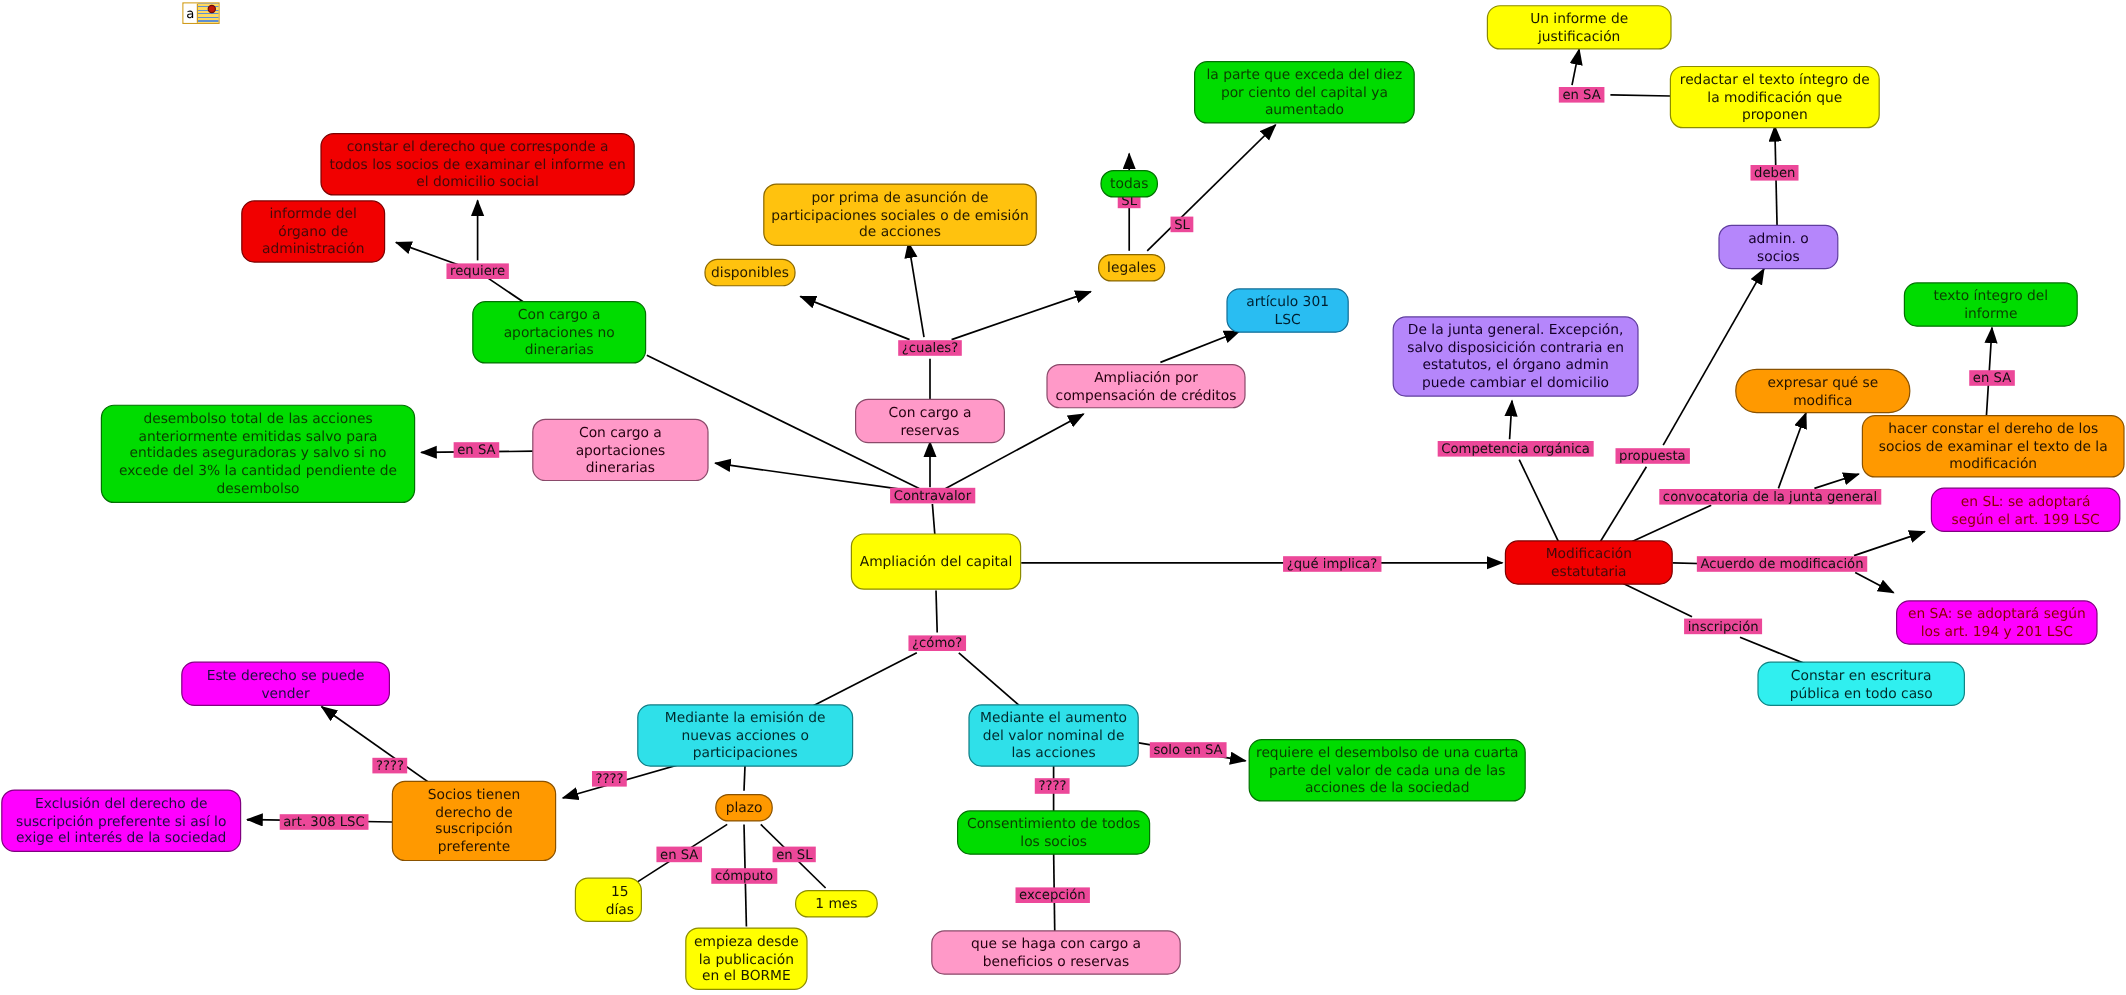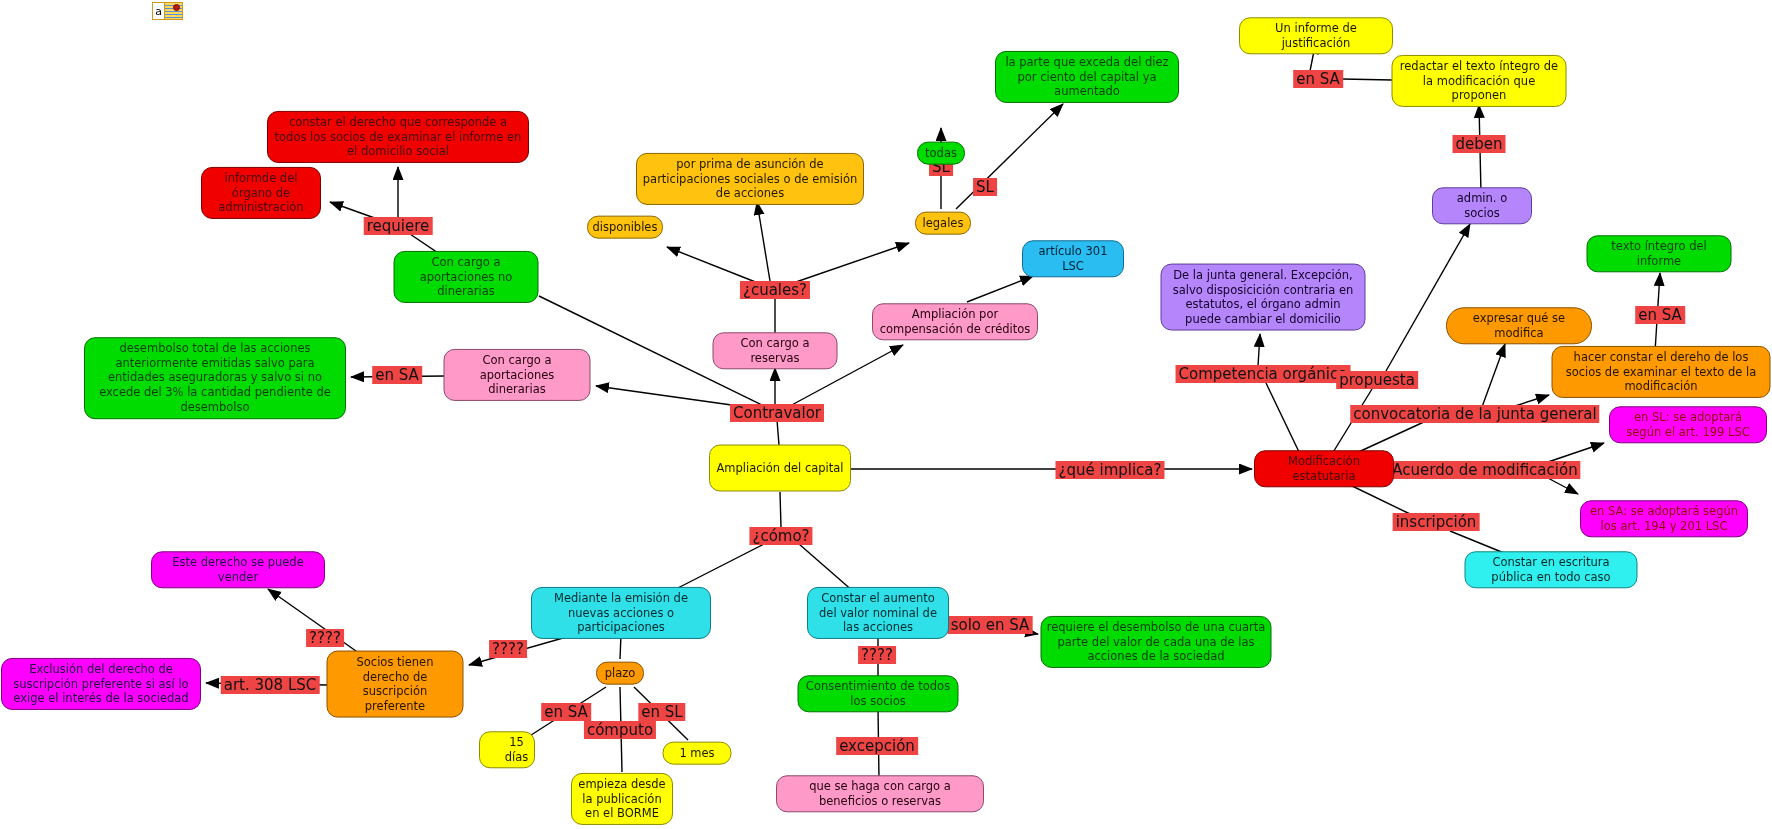--- a/index.html
+++ b/index.html
@@ -8,21 +8,21 @@
   svg.edges{position:absolute;left:0;top:0;z-index:1;}
   .node{
     position:absolute;z-index:3;transform:translate(-50%,-50%);
     border-radius:11px;border:1.4px solid #333;
     padding:3px 5px;font-size:11.5px;line-height:1.28;text-align:center;
     box-sizing:border-box;display:flex;align-items:center;justify-content:center;
     cursor:default;
   }
   .lbl{
     position:absolute;z-index:2;transform:translate(-50%,-50%);
-    background:#ef4444;padding:0 3px;font-size:15px;color:#111;
+    background:#ec4899;padding:0 3px;font-size:11px;color:#111;
     white-space:nowrap;
   }
   
   #annot{
     position:absolute;left:152px;top:2px;width:31px;height:18px;z-index:4;
     display:flex;align-items:stretch;border:1px solid #cf9a1e;background:#fdf3c0;
     box-sizing:border-box;cursor:pointer;
   }
   #annot .a{
     flex:0 0 11px;display:flex;align-items:center;justify-content:center;
@@ -132,36 +132,36 @@
     <div class="node" style="left: 517px; top: 375px; width: 147px; background: rgb(255, 153, 200); color: rgb(35, 0, 15); border-color: rgb(138, 74, 106);">Con cargo a aportaciones dinerarias</div>
     <div class="node" style="left: 625px; top: 227px; width: 76px; background: rgb(255, 194, 14); color: rgb(35, 25, 0); border-color: rgb(138, 103, 0);">disponibles</div>
     <div class="node" style="left: 750px; top: 179px; width: 228px; background: rgb(255, 194, 14); color: rgb(35, 25, 0); border-color: rgb(138, 103, 0);">por prima de asunción de participaciones sociales o de emisión de acciones</div>
     <div class="node" style="left: 775px; top: 351px; width: 125px; background: rgb(255, 153, 200); color: rgb(35, 0, 15); border-color: rgb(138, 74, 106);">Con cargo a reservas</div>
     <div class="node" style="left: 780px; top: 468px; width: 142px; height: 47px; background: rgb(255, 255, 0); color: rgb(26, 26, 0); border-color: rgb(140, 140, 0);">Ampliación del capital</div>
     <div class="node" style="left: 955px; top: 322px; width: 166px; background: rgb(255, 153, 200); color: rgb(35, 0, 15); border-color: rgb(138, 74, 106);">Ampliación por compensación de créditos</div>
     <div class="node" style="left: 941px; top: 112px; width: 48px; background: rgb(0, 220, 0); color: rgb(11, 60, 0); border-color: rgb(2, 112, 2); margin-top: 41px;">todas</div>
     <div class="node" style="left: 943px; top: 223px; width: 56px; background: rgb(255, 194, 14); color: rgb(35, 25, 0); border-color: rgb(138, 103, 0);">legales</div>
     <div class="node" style="left: 1087px; top: 77px; width: 184px; background: rgb(0, 220, 0); color: rgb(11, 60, 0); border-color: rgb(2, 112, 2);">la parte que exceda del diez por ciento del capital ya aumentado</div>
     <div class="node" style="left: 1073px; top: 259px; width: 102px; background: rgb(41, 189, 242); color: rgb(0, 32, 48); border-color: rgb(17, 109, 150);">artículo 301 LSC</div>
-    <div class="node" style="left: 1316px; top: 23px; width: 154px; background: rgb(255, 255, 0); color: rgb(26, 26, 0); border-color: rgb(140, 140, 0); margin-top: 13px;">Un informe de justificación</div>
+    <div class="node" style="left: 1316px; top: 23px; width: 154px; background: rgb(255, 255, 0); color: rgb(26, 26, 0); border-color: rgb(140, 140, 0);">Un informe de justificación</div>
     <div class="node" style="left: 1479px; top: 81px; width: 175px; background: rgb(255, 255, 0); color: rgb(26, 26, 0); border-color: rgb(140, 140, 0);">redactar el texto íntegro de la modificación que proponen</div>
     <div class="node" style="left: 1482px; top: 206px; width: 100px; background: rgb(181, 134, 251); color: rgb(20, 0, 40); border-color: rgb(95, 61, 158);">admin. o socios</div>
     <div class="node" style="left: 1263px; top: 297px; width: 205px; background: rgb(181, 134, 251); color: rgb(20, 0, 40); border-color: rgb(95, 61, 158);">De la junta general. Excepción, salvo disposicición contraria en estatutos, el órgano admin puede cambiar el domicilio</div>
     <div class="node" style="left: 1659px; top: 254px; width: 145px; background: rgb(0, 220, 0); color: rgb(11, 60, 0); border-color: rgb(2, 112, 2);">texto íntegro del informe</div>
     <div class="node" style="left: 1519px; top: 326px; width: 146px; background: rgb(255, 153, 0); color: rgb(36, 20, 0); border-color: rgb(138, 82, 0); border-radius: 18px;">expresar qué se modifica</div>
     <div class="node" style="left: 1661px; top: 372px; width: 219px; background: rgb(255, 153, 0); color: rgb(36, 20, 0); border-color: rgb(138, 82, 0);">hacer constar el dereho de los socios de examinar el texto de la modificación</div>
     <div class="node" style="left: 1688px; top: 425px; width: 158px; background: rgb(255, 0, 255); color: rgb(139, 0, 0); border-color: rgb(128, 0, 128);">en SL: se adoptará según el art. 199 LSC</div>
     <div class="node" style="left: 1664px; top: 519px; width: 168px; background: rgb(255, 0, 255); color: rgb(139, 0, 0); border-color: rgb(128, 0, 128);">en SA: se adoptará según los art. 194 y 201 LSC</div>
     <div class="node" style="left: 1324px; top: 469px; width: 140px; background: rgb(241, 0, 0); color: rgb(67, 10, 10); border-color: rgb(124, 0, 0);">Modificación estatutaria</div>
     <div class="node" style="left: 1551px; top: 570px; width: 173px; background: rgb(48, 239, 239); color: rgb(0, 42, 42); border-color: rgb(15, 133, 133);">Constar en escritura pública en todo caso</div>
     <div class="node" style="left: 238px; top: 570px; width: 174px; background: rgb(255, 0, 255); color: rgb(28, 16, 64); border-color: rgb(128, 0, 128);">Este derecho se puede vender</div>
     <div class="node" style="left: 101px; top: 684px; width: 200px; background: rgb(255, 0, 255); color: rgb(28, 16, 64); border-color: rgb(128, 0, 128);">Exclusión del derecho de suscripción preferente si así lo exige el interés de la sociedad</div>
     <div class="node" style="left: 395px; top: 684px; width: 137px; background: rgb(255, 153, 0); color: rgb(36, 20, 0); border-color: rgb(138, 82, 0);">Socios tienen derecho de suscripción preferente</div>
     <div class="node" style="left: 621px; top: 613px; width: 180px; background: rgb(47, 224, 233); color: rgb(0, 42, 45); border-color: rgb(15, 125, 133);">Mediante la emisión de nuevas acciones o participaciones</div>
-    <div class="node" style="left: 878px; top: 613px; width: 142px; background: rgb(47, 224, 233); color: rgb(0, 42, 45); border-color: rgb(15, 125, 133);">Constar el aumento del valor nominal de las acciones</div>
+    <div class="node" style="left: 878px; top: 613px; width: 142px; background: rgb(47, 224, 233); color: rgb(0, 42, 45); border-color: rgb(15, 125, 133);">Mediante el aumento del valor nominal de las acciones</div>
     <div class="node" style="left: 620px; top: 673px; width: 48px; background: rgb(255, 153, 0); color: rgb(36, 20, 0); border-color: rgb(138, 82, 0);">plazo</div>
     <div class="node" style="left: 507px; top: 750px; width: 56px; background: rgb(255, 255, 0); color: rgb(26, 26, 0); border-color: rgb(140, 140, 0); padding-left: 24px;">15 días</div>
     <div class="node" style="left: 697px; top: 753px; width: 69px; background: rgb(255, 255, 0); color: rgb(26, 26, 0); border-color: rgb(140, 140, 0); text-align: center;">1 mes</div>
     <div class="node" style="left: 622px; top: 799px; width: 102px; background: rgb(255, 255, 0); color: rgb(26, 26, 0); border-color: rgb(140, 140, 0);">empieza desde la publicación en el BORME</div>
     <div class="node" style="left: 878px; top: 694px; width: 161px; background: rgb(0, 220, 0); color: rgb(11, 60, 0); border-color: rgb(2, 112, 2);">Consentimiento de todos los socios</div>
     <div class="node" style="left: 880px; top: 794px; width: 208px; background: rgb(255, 153, 200); color: rgb(35, 0, 15); border-color: rgb(138, 74, 106);">que se haga con cargo a beneficios o reservas</div>
     <div class="node" style="left: 1156px; top: 642px; width: 231px; background: rgb(0, 220, 0); color: rgb(11, 60, 0); border-color: rgb(2, 112, 2);">requiere el desembolso de una cuarta parte del valor de cada una de las acciones de la sociedad</div>
   </div>
 
 </body></html>

